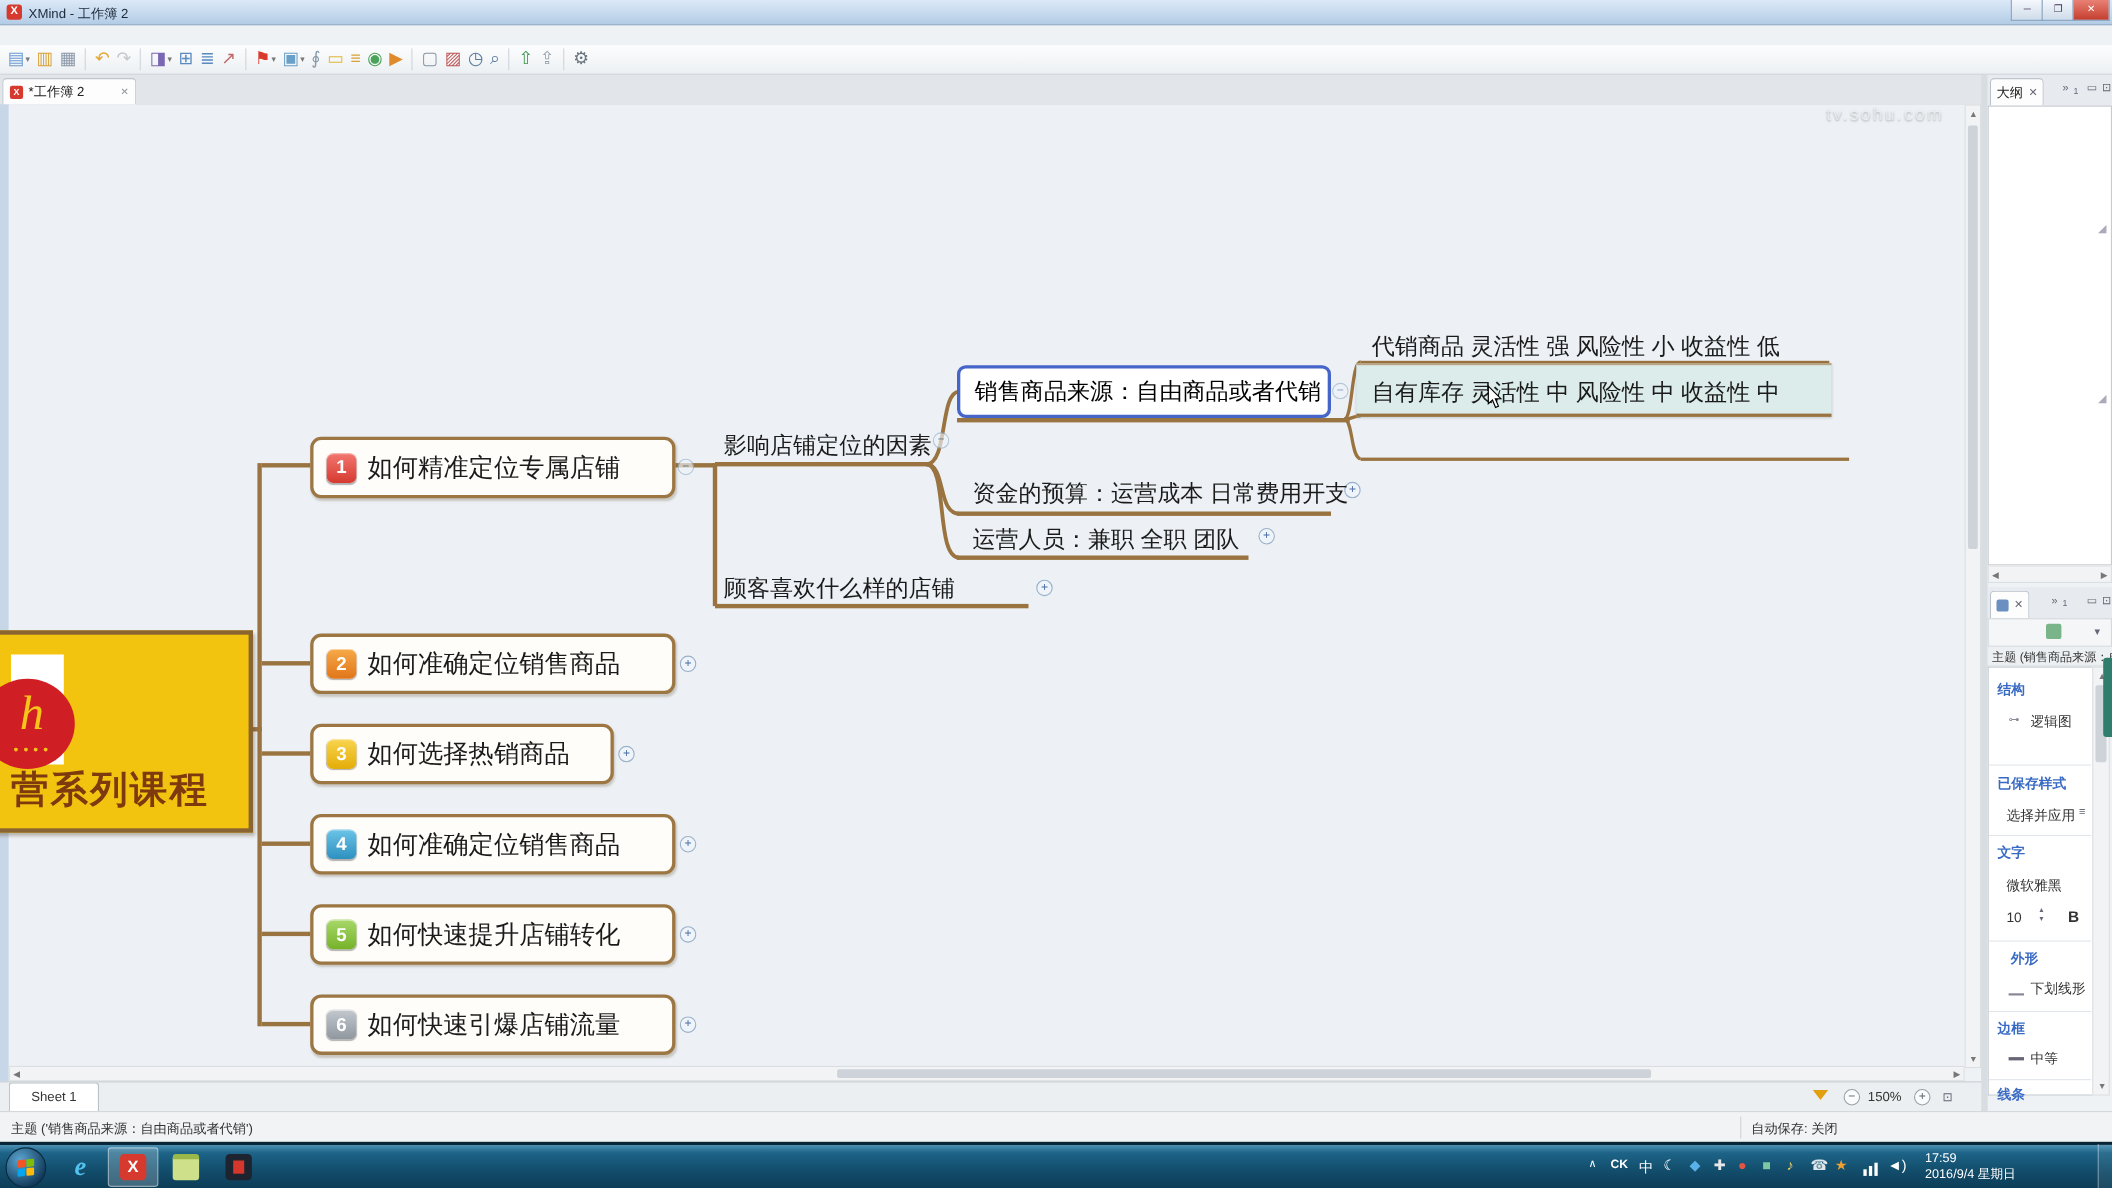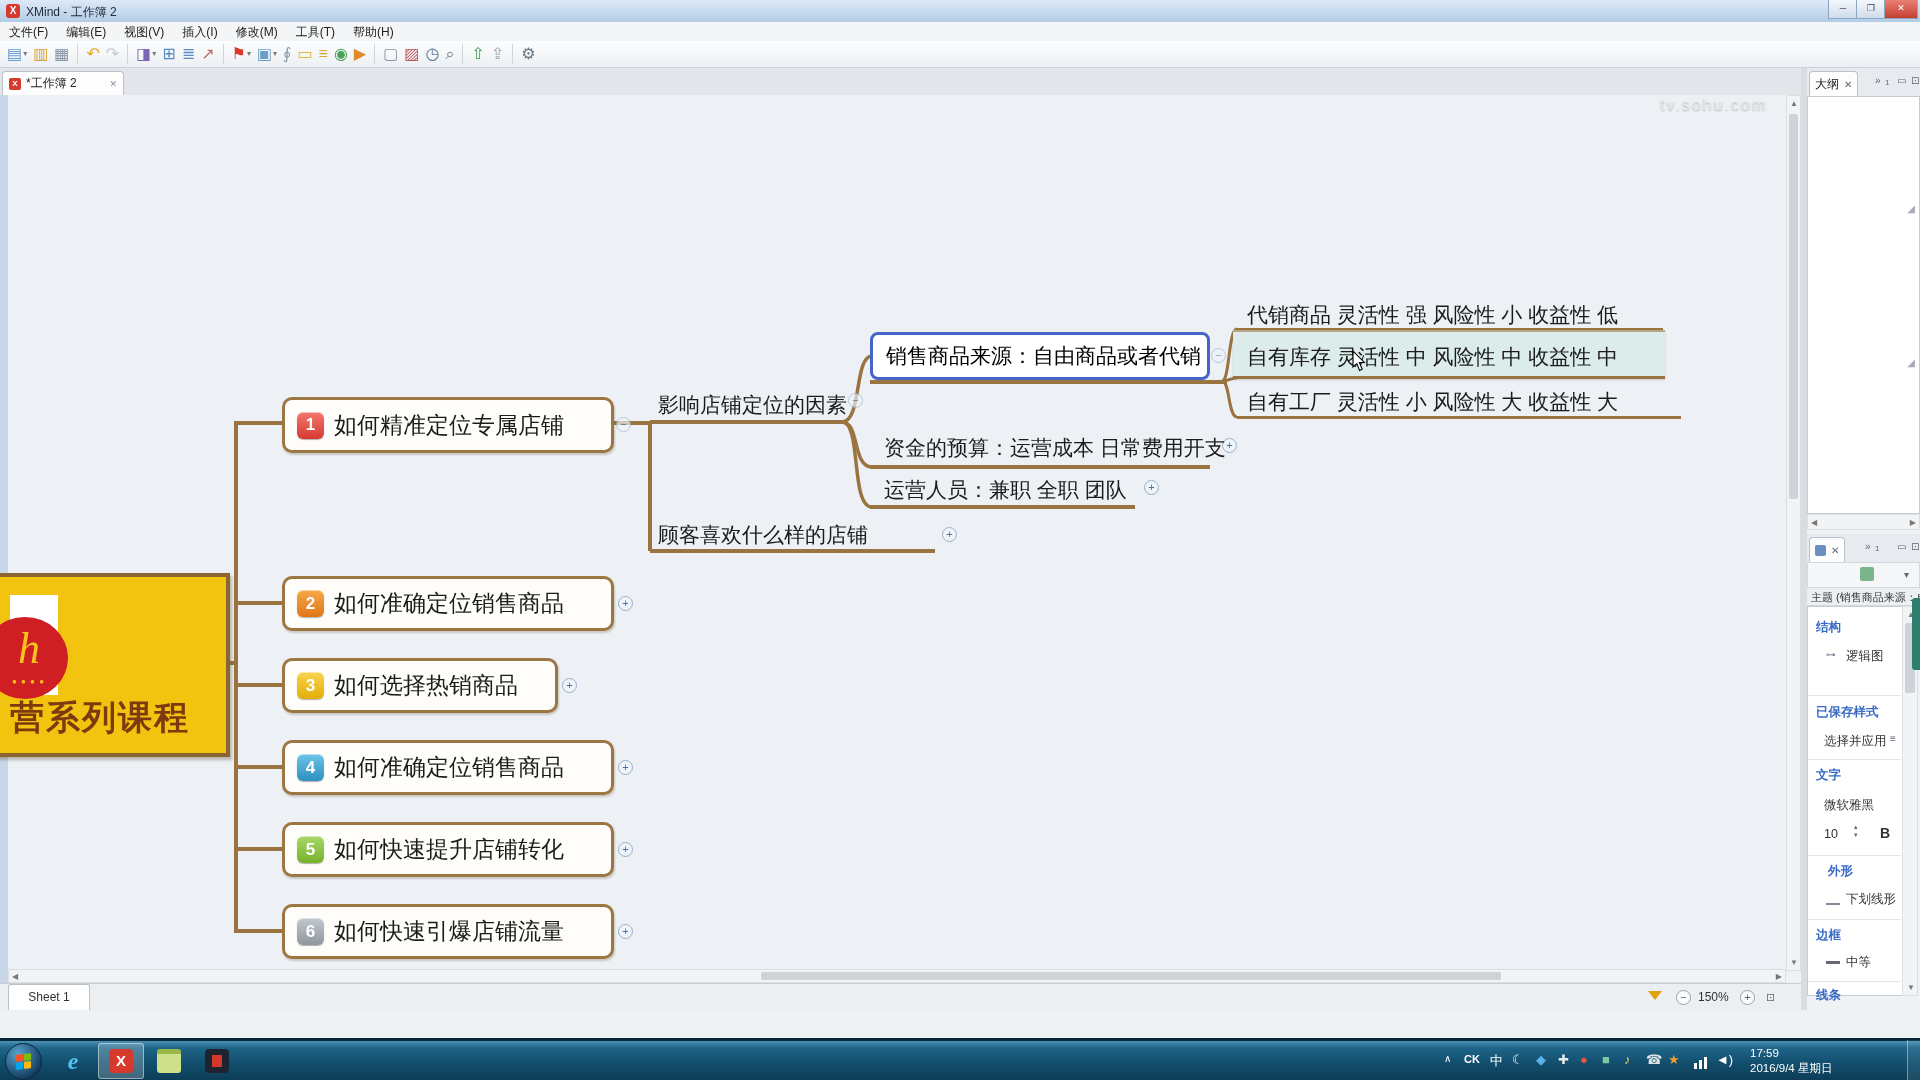--- a/index.html
+++ b/index.html
@@ -103,23 +103,20 @@
 <div id="stage">
 
   <div id="titlebar" class="abs">
     <div class="appicon abs">X</div>
     <div class="ttl abs">XMind - 工作簿 2</div>
   </div>
   <div class="winbtn abs" style="left:1828px">─</div>
   <div class="winbtn abs" style="left:1856px">❐</div>
   <div class="winbtn close abs" style="left:1884px">✕</div>
 
-  <div id="menubar" class="abs">
-    <span>文件(F)</span><span>编辑(E)</span><span>视图(V)</span><span>插入(I)</span><span>修改(M)</span><span>工具(T)</span><span>帮助(H)</span>
-  </div>
 
   <div id="toolbar" class="abs">
     <span class="tico" style="color:#6b9bd2">
         <span>▤</span>
         <span class="caret">▾</span>
       </span>
     <span class="tico" style="color:#d9a33a">▥</span>
     <span class="tico" style="color:#8a97a8">▦</span>
     <span class="sep"></span>
     <span class="tico" style="color:#e0a830">↶</span>
@@ -248,21 +245,20 @@
   <div class="freetext abs" style="left:884px;top:434px">资金的预算：运营成本 日常费用开支</div>
   <div class="freetext abs" style="left:884px;top:476px">运营人员：兼职 全职 团队</div>
 
   <div id="seltopic" class="abs">
     <span>销售商品来源：自由商品或者代销</span>
   </div>
 
   <div id="hlrow" class="abs"></div>
   <div class="freetext abs" style="left:1247px;top:301px">代销商品  灵活性 强   风险性 小   收益性 低</div>
   <div class="freetext abs" style="left:1247px;top:343px">自有库存  灵活性 中  风险性 中  收益性 中</div>
-  <div class="freetext abs" style="left:1247px;top:388px">自有工厂  灵活性 小   风险性 大   收益性 大</div>
 
   <svg class="abs" style="left:1352px;top:351px;z-index:40" width="16" height="22">
     <polygon points="1,0 1,16 4.8,12.6 7.6,19.4 10.2,18.2 7.4,11.6 12.4,11.4" fill="#fff" stroke="#000" stroke-width="1.1"></polygon>
   </svg>
 
   <div class="sbtrack abs" style="left:1786px;top:95px;width:15px;height:876px">
     <div class="sbarrow abs" style="left:3px;top:3px">▲</div>
     <div class="sbthumb abs" style="left:2px;top:18px;width:9px;height:385px"></div>
     <div class="sbarrow abs" style="left:3px;bottom:3px">▼</div>
   </div>
@@ -343,20 +339,25 @@
 
   <div id="sheetstrip" class="abs">
     <div id="sheettab" class="abs">Sheet 1</div>
     <span class="abs" style="left:1648px;top:7px;width:0;height:0;border-left:7px solid transparent;border-right:7px solid transparent;border-top:9px solid #e0a010"></span>
     <div class="zctl abs" style="left:1676px;top:6px">−</div>
     <div class="abs" style="left:1698px;top:6px;font-size:12px;color:#333">150%</div>
     <div class="zctl abs" style="left:1740px;top:6px">+</div>
     <span class="pico abs" style="left:1766px;top:7px;font-size:11px">⊡</span>
   </div>
 
+  <div id="statusbar" class="abs">
+    <span class="abs" style="left:10px;top:7px">主题 ('销售商品来源：自由商品或者代销')</span>
+    <span class="abs" style="left:1592px;top:7px">自动保存: 关闭</span>
+    <span class="abs" style="left:1582px;top:4px;width:1px;height:20px;background:#cfd4d8"></span>
+  </div>
   <div class="abs" style="left:0;top:1038px;width:1920px;height:2px;background:#0a2535"></div>
 
   <div id="taskbar" class="abs">
     <div class="orb abs">
       <div class="flag abs">
         <i style="background:#f35325"></i>
           <i style="background:#81bc06"></i>
           <i style="background:#05a6f0"></i>
           <i style="background:#ffba08"></i>
       </div>

